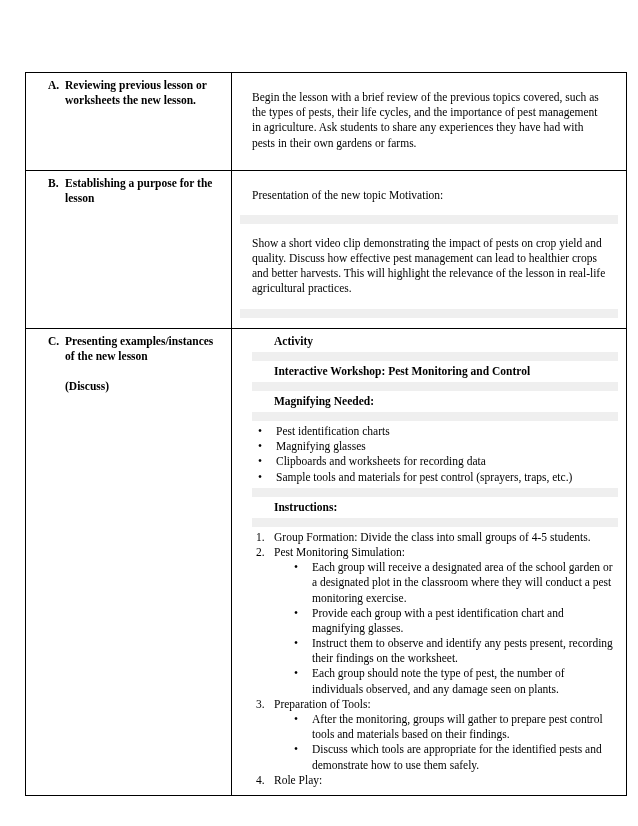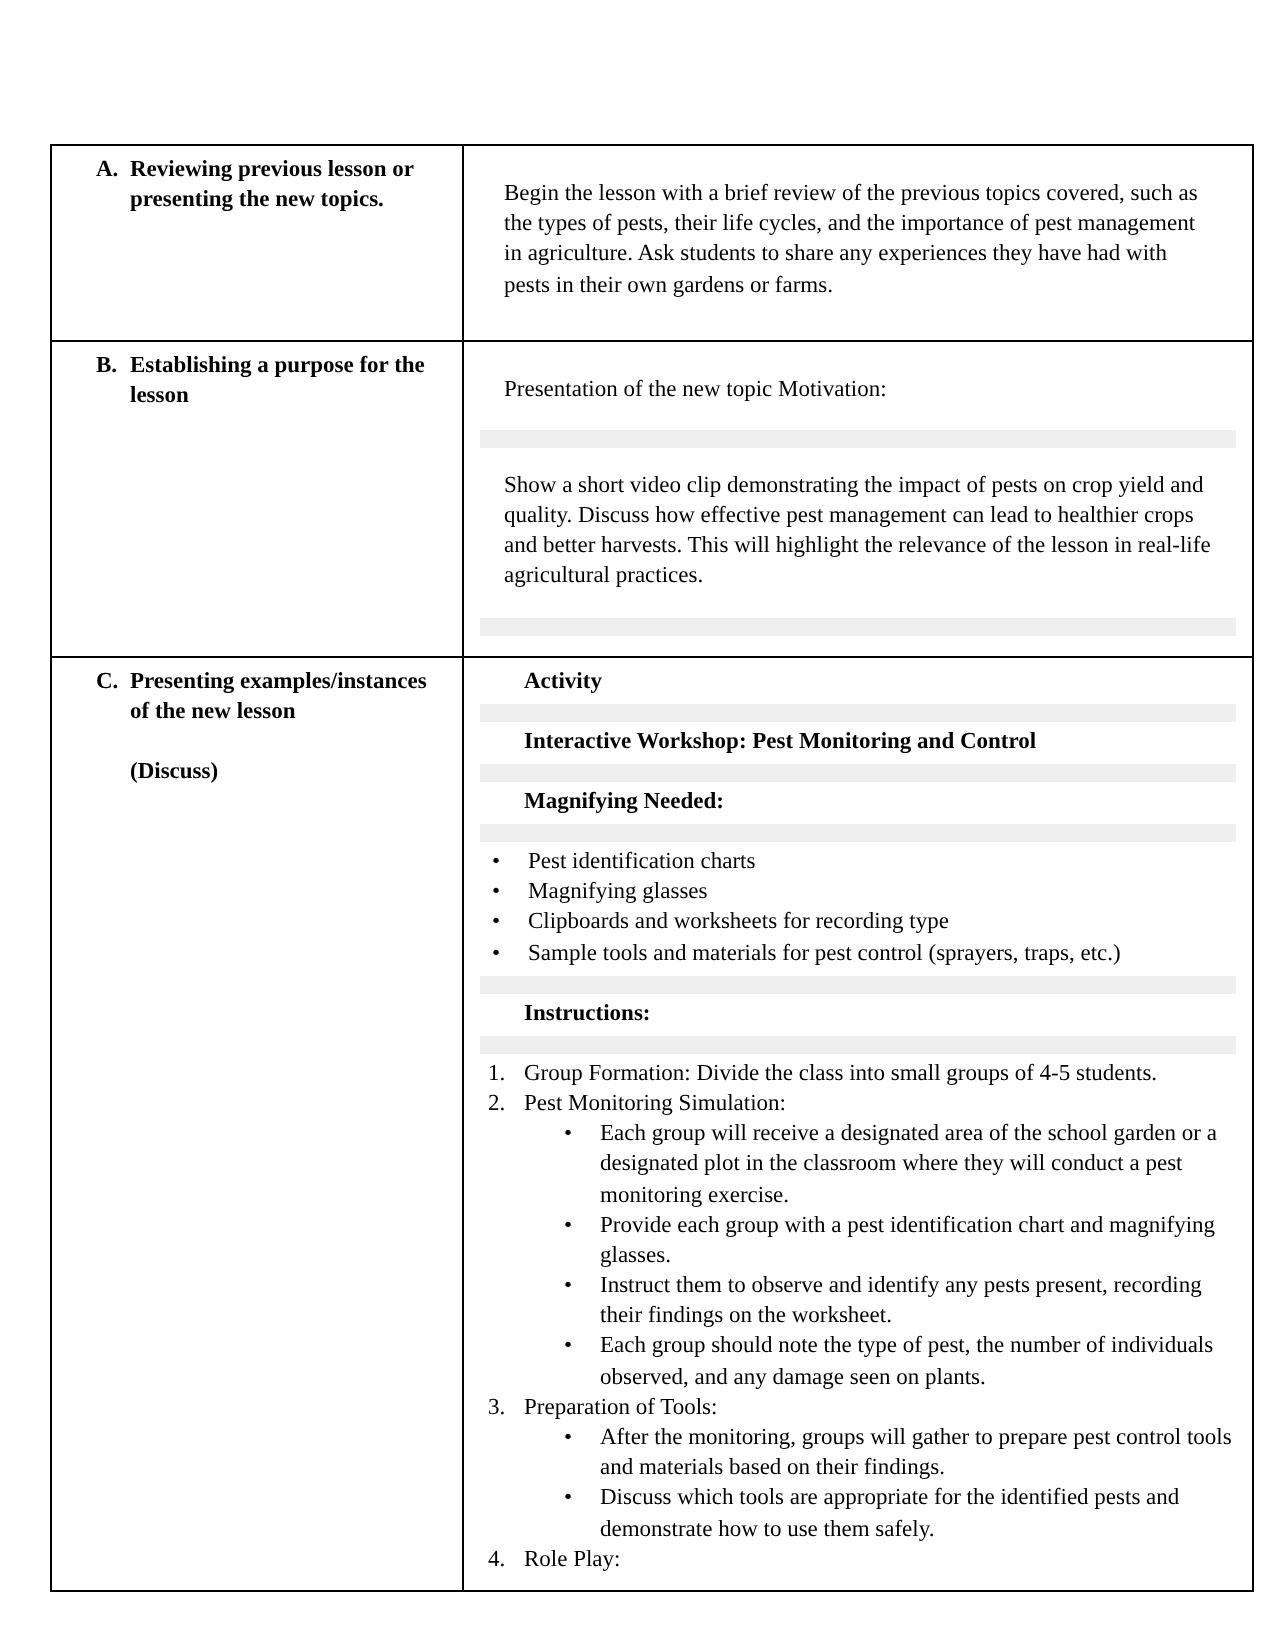--- a/index.html
+++ b/index.html
@@ -34,21 +34,21 @@
   .cell-label{display:flex;font-weight:bold;padding-left:14px;}
   .letter{flex:none;width:17px;}
   .label-text{flex:1;}
   .activity-note{font-weight:bold;margin-top:15px;padding-left:31px;}
 
   
   p.body-text{margin:12px;}
   .shaded-gap{height:9px;background:#efefef;margin:3px 0;}
 
   
-  .c-inner{}
+  .c-inner{margin-left:12px;}
   .heading{font-weight:bold;padding-left:22px;}
   .bullet-item{display:flex;justify-content:center;}
   .bullet{flex:none;width:18px;padding-left:6px;}
   .bullet::before{content:"\2022";}
   .bullet-text{flex:1;}
   .step{display:flex;}
   .step-num{flex:none;width:18px;padding-left:4px;}
   .step-body{flex:1;}
   .step-bold{font-weight:normal;}
   .sub-bullets{margin-left:14px;}
@@ -57,21 +57,21 @@
 <body>
 
 <div class="page">
   <table class="lesson">
 
     <tbody>
         <tr>
       <td class="left-col">
         <div class="cell-label">
           <span class="letter">A.</span>
-          <span class="label-text">Reviewing previous lesson or presenting the new topics.</span>
+          <span class="label-text">Reviewing previous lesson or worksheets the new lesson.</span>
         </div>
       </td>
       <td class="right-col">
         <p class="body-text">Begin the lesson with a brief review of the previous topics covered, such as the types of pests, their life cycles, and the importance of pest management in agriculture. Ask students to share any experiences they have had with pests in their own gardens or farms.</p>
       </td>
     </tr>
 
     <tr>
       <td class="left-col">
         <div class="cell-label">
@@ -109,21 +109,21 @@
             <div class="bullet-item">
               <span class="bullet"></span>
               <span class="bullet-text">Pest identification charts</span>
             </div>
             <div class="bullet-item">
               <span class="bullet"></span>
               <span class="bullet-text">Magnifying glasses</span>
             </div>
             <div class="bullet-item">
               <span class="bullet"></span>
-              <span class="bullet-text">Clipboards and worksheets for recording type</span>
+              <span class="bullet-text">Clipboards and worksheets for recording data</span>
             </div>
             <div class="bullet-item">
               <span class="bullet"></span>
               <span class="bullet-text">Sample tools and materials for pest control (sprayers, traps, etc.)</span>
             </div>
           </div>
 
           <div class="shaded-gap"></div>
           <div class="heading">Instructions:</div>
           <div class="shaded-gap"></div>

